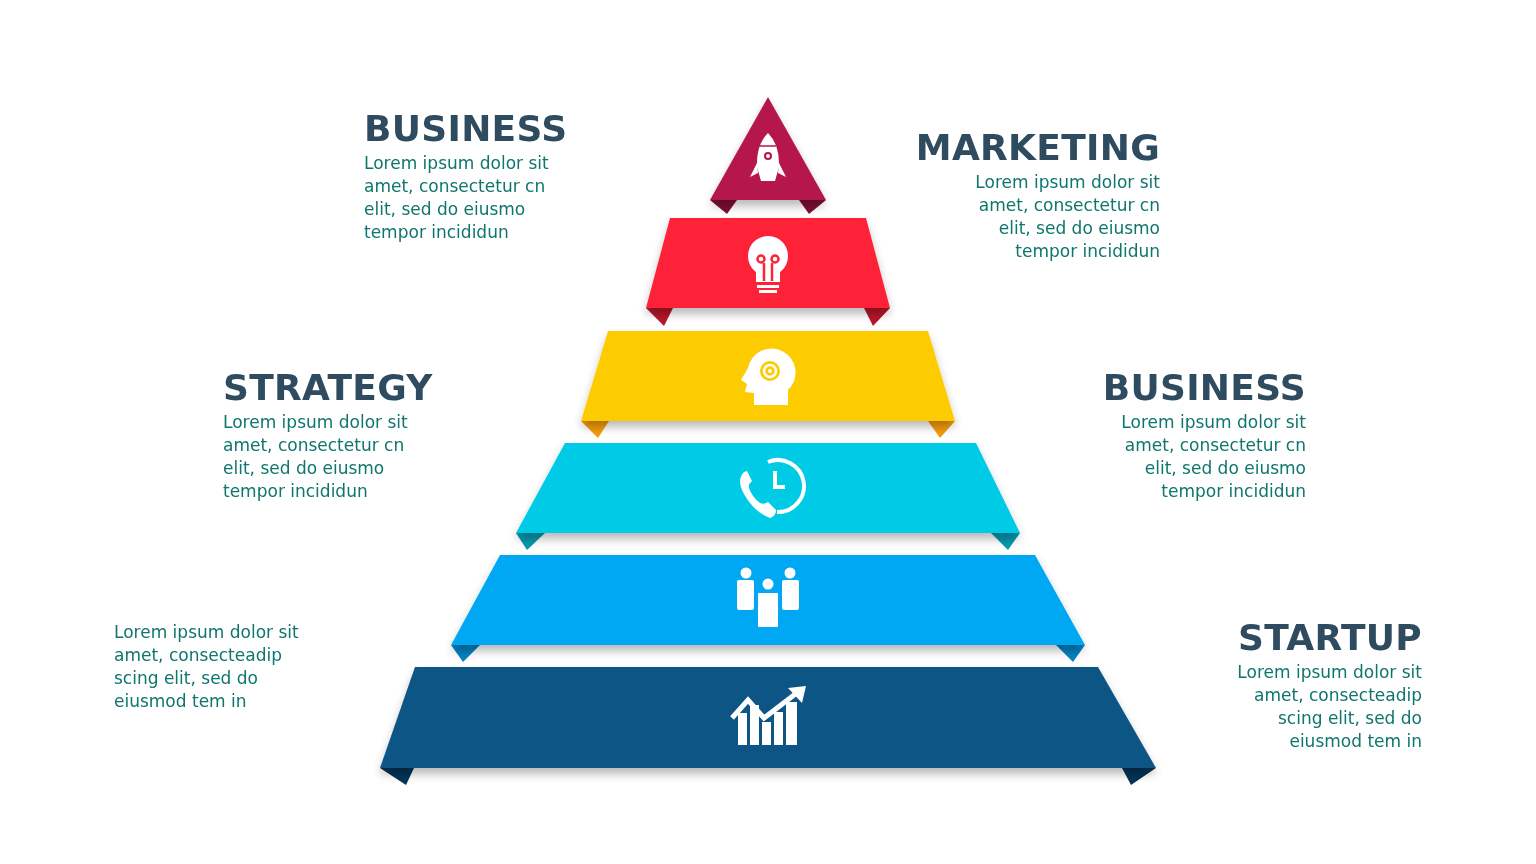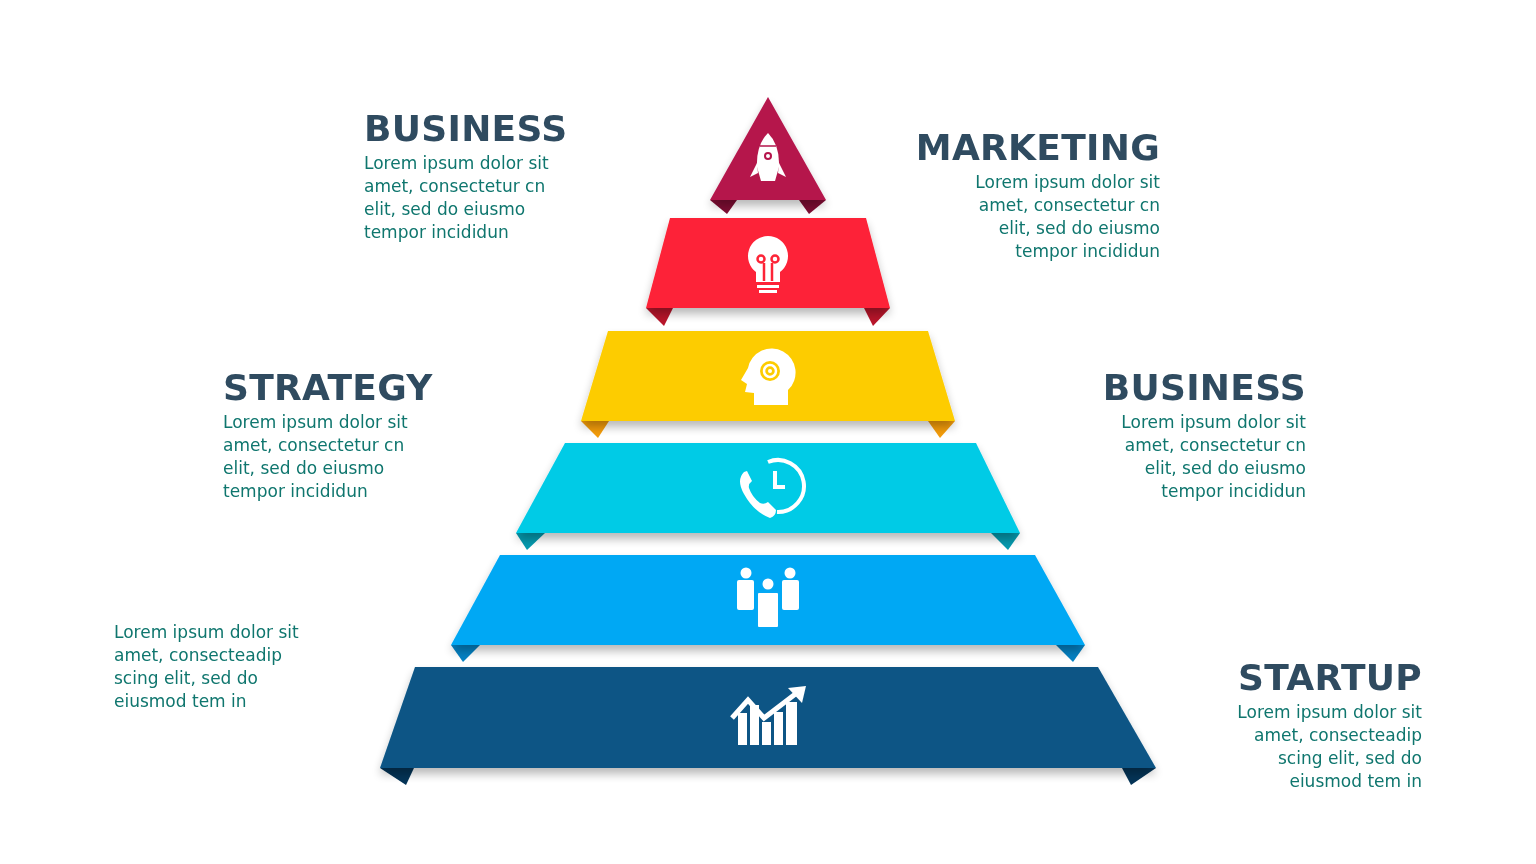--- a/index.html
+++ b/index.html
@@ -169,21 +169,21 @@
 
   <div class="block left" style="left:114px; top:621px;">
     <p>
       <span>Lorem ipsum dolor sit</span>
       <span>amet, consecteadip</span>
       <span>scing elit, sed do</span>
       <span>eiusmod tem in</span>
     </p>
   </div>
 
-  <div class="block right" style="left:1162px; top:621px;margin-top:40px;">
+  <div class="block right" style="left:1162px; top:621px;">
     <h2>STARTUP</h2>
     <p>
       <span>Lorem ipsum dolor sit</span>
       <span>amet, consecteadip</span>
       <span>scing elit, sed do</span>
       <span>eiusmod tem in</span>
     </p>
   </div>
 
 </div>

